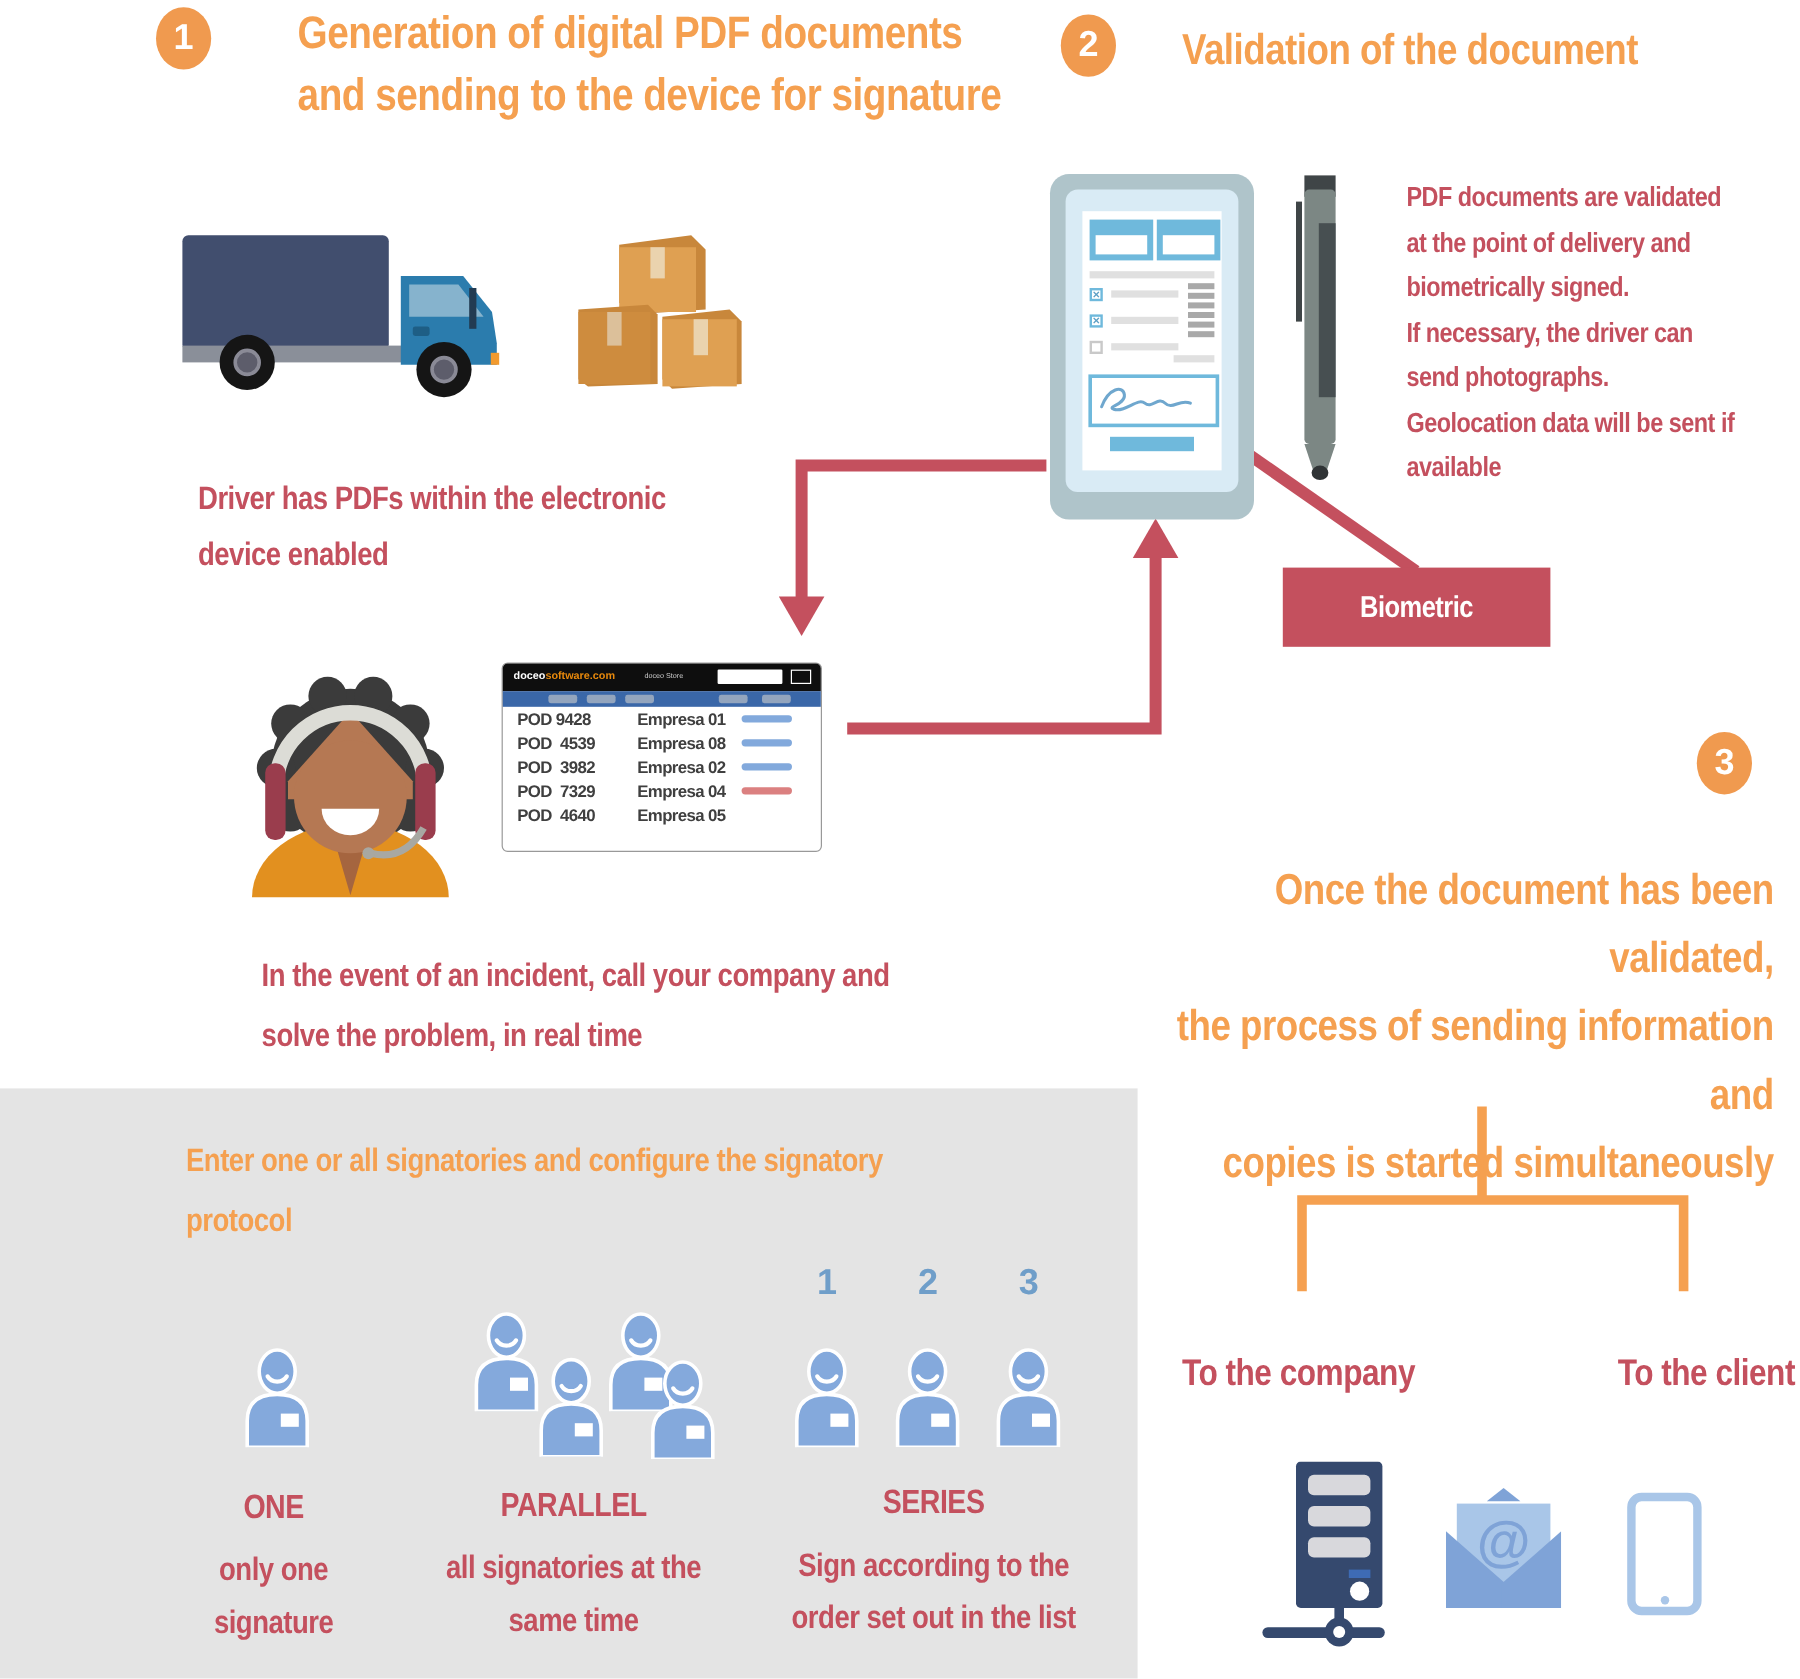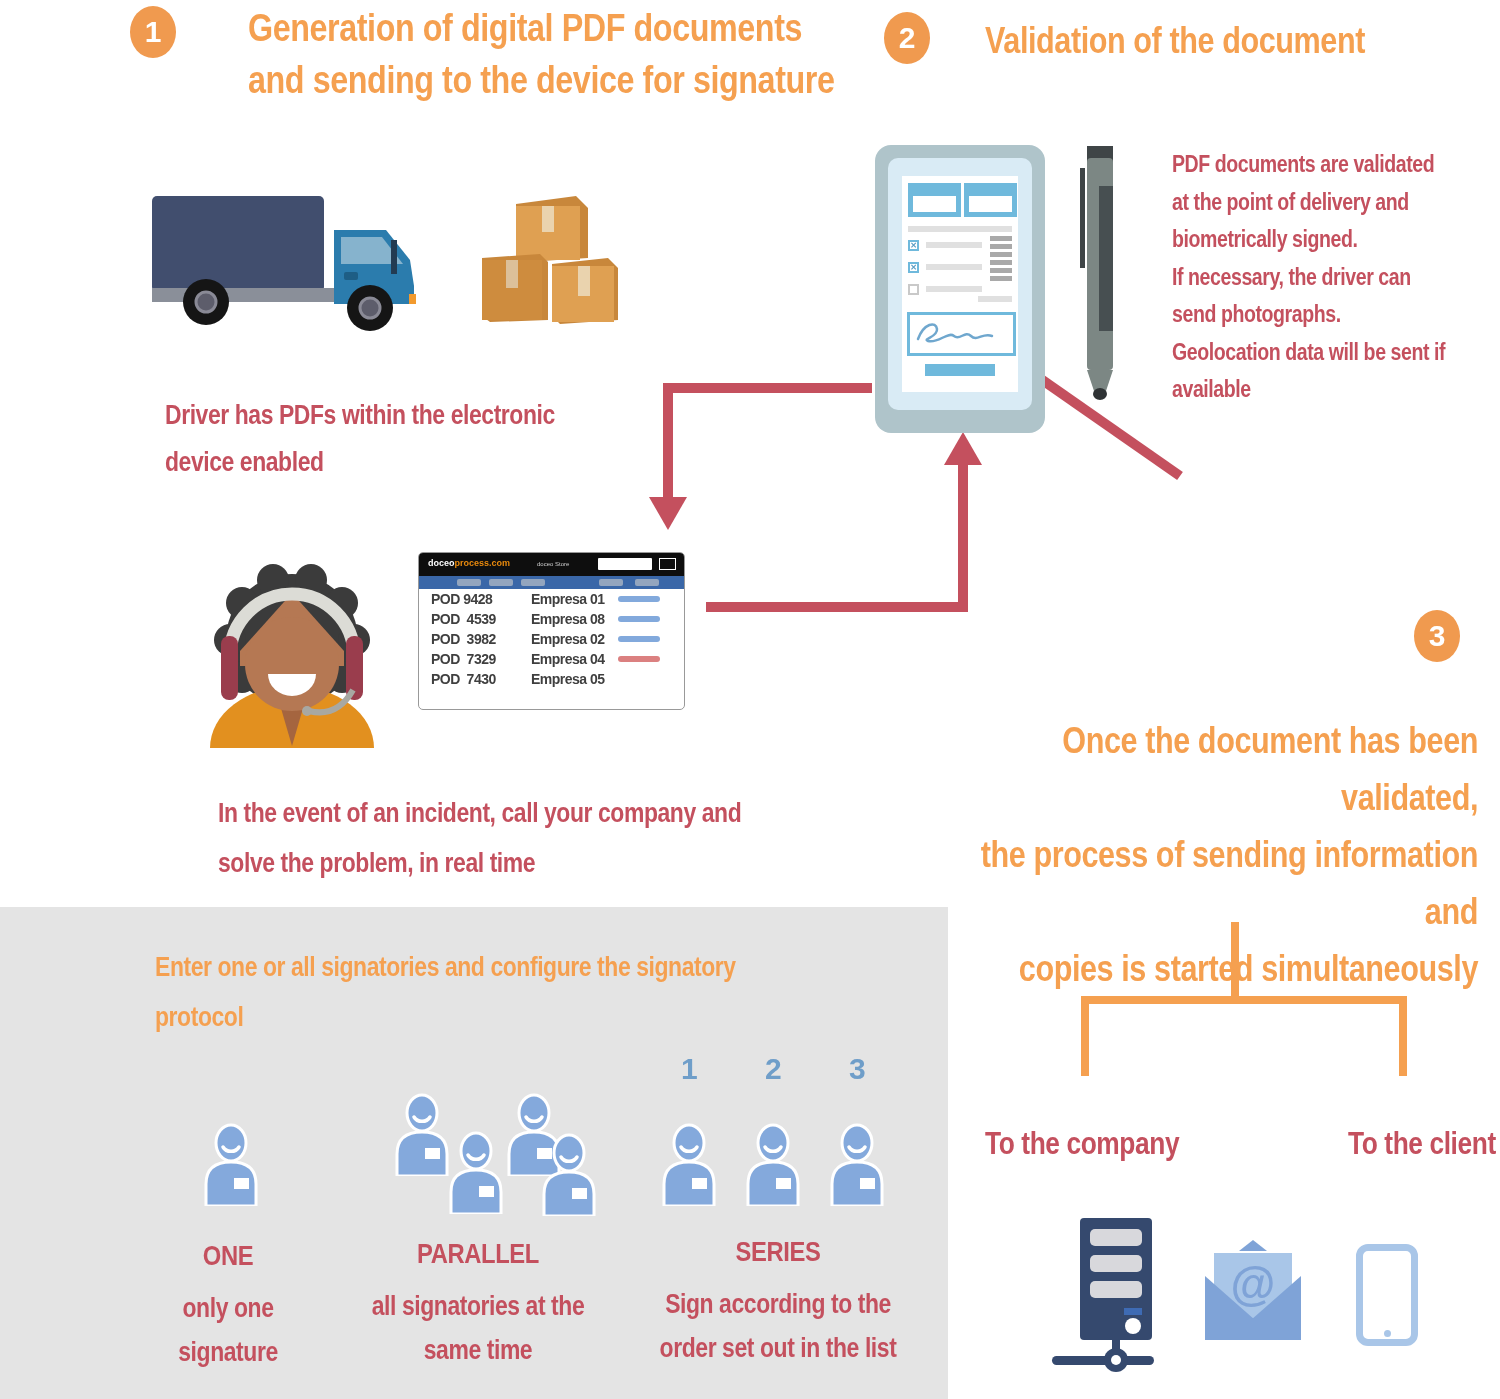--- a/index.html
+++ b/index.html
@@ -162,20 +162,23 @@
   <div class="abs cond sx-l red" style="left:1172px;top:146px;font-size:23px;line-height:37.5px;width:380px;">
     <div>PDF documents are validated</div>
     <div>at the point of delivery and</div>
     <div>biometrically signed.</div>
     <div>If necessary, the driver can</div>
     <div>send photographs.</div>
     <div>Geolocation data will be sent if</div>
     <div>available</div>
   </div>
 
+  <div class="abs cond" id="biometric">
+    <span class="sx-c">Biometric</span>
+  </div>
 
   <svg class="abs" style="left:185px;top:548px;" width="215" height="200" viewBox="0 0 215 200">
     <g fill="#3B3B3B">
       <circle cx="107" cy="92" r="66"></circle>
       <circle cx="169" cy="92" r="16"></circle>
         <circle cx="157" cy="129" r="16"></circle>
         <circle cx="126" cy="152" r="16"></circle>
       <circle cx="88" cy="152" r="16"></circle>
         <circle cx="57" cy="129" r="16"></circle>
         <circle cx="45" cy="92" r="16"></circle>
@@ -193,21 +196,21 @@
     <path d="M83,126 A24,22 0 0 0 131,126 Z" fill="#fff"></path>
     <path d="M45,108 A62,62 0 0 1 169,108" stroke="#DCDCD6" stroke-width="13" fill="none"></path>
     <rect x="36" y="88" width="17" height="64" rx="8" fill="#9A3D4D"></rect>
     <rect x="161" y="88" width="17" height="64" rx="8" fill="#9A3D4D"></rect>
     <path d="M168,142 Q152,170 124,163" stroke="#A8A8A2" stroke-width="6" fill="none"></path>
     <circle cx="122" cy="163" r="5" fill="#A8A8A2"></circle>
   </svg>
 
   <div class="abs" id="browser">
     <div class="bhead">
-      <div class="brand"><span>doceo</span><span class="o">process.com</span></div>
+      <div class="brand"><span>doceo</span><span class="o">software.com</span></div>
       <div class="store">doceo Store</div>
       <div class="srch"></div>
       <div class="sbtn"></div>
     </div>
     <div class="btoolbar">
       <div class="pill" style="left:38px;"></div>
       <div class="pill" style="left:70px;"></div>
       <div class="pill" style="left:102px;"></div>
       <div class="pill" style="left:180px;"></div>
       <div class="pill" style="left:216px;"></div>
@@ -227,21 +230,21 @@
         <span class="pod">POD  3982</span>
         <span class="comp">Empresa 02</span>
         <span class="bar bar-blue"></span>
       </div>
       <div class="brow">
         <span class="pod">POD  7329</span>
         <span class="comp">Empresa 04</span>
         <span class="bar bar-red"></span>
       </div>
       <div class="brow">
-        <span class="pod">POD  7430</span>
+        <span class="pod">POD  4640</span>
         <span class="comp">Empresa 05</span>
 
       </div>
     </div>
   </div>
 
   <div class="abs cond sx-l red" style="left:218px;top:788px;font-size:27px;line-height:50px;width:700px;">
     <div>In the event of an incident, call your company and</div>
     <div>solve the problem, in real time</div>
   </div>

